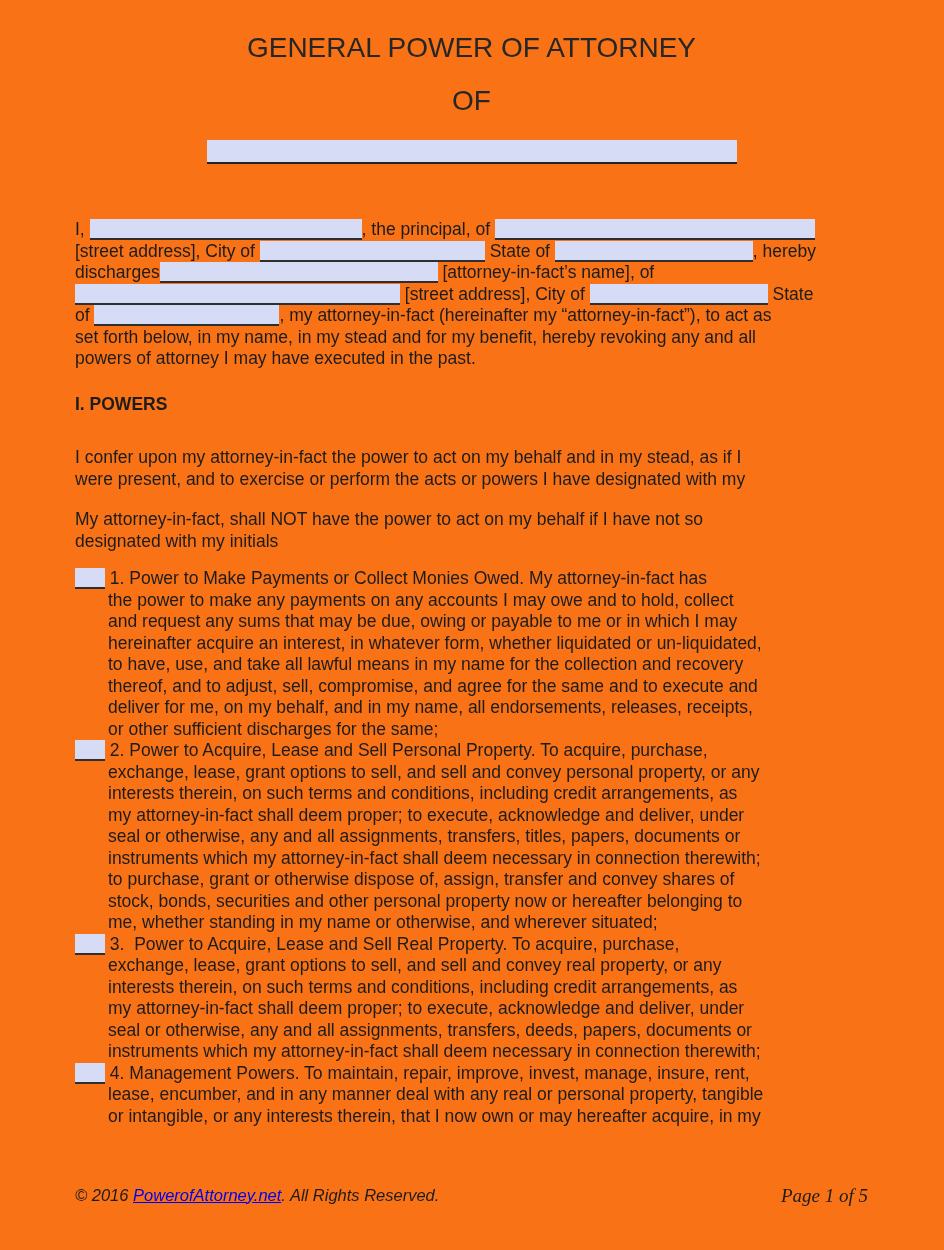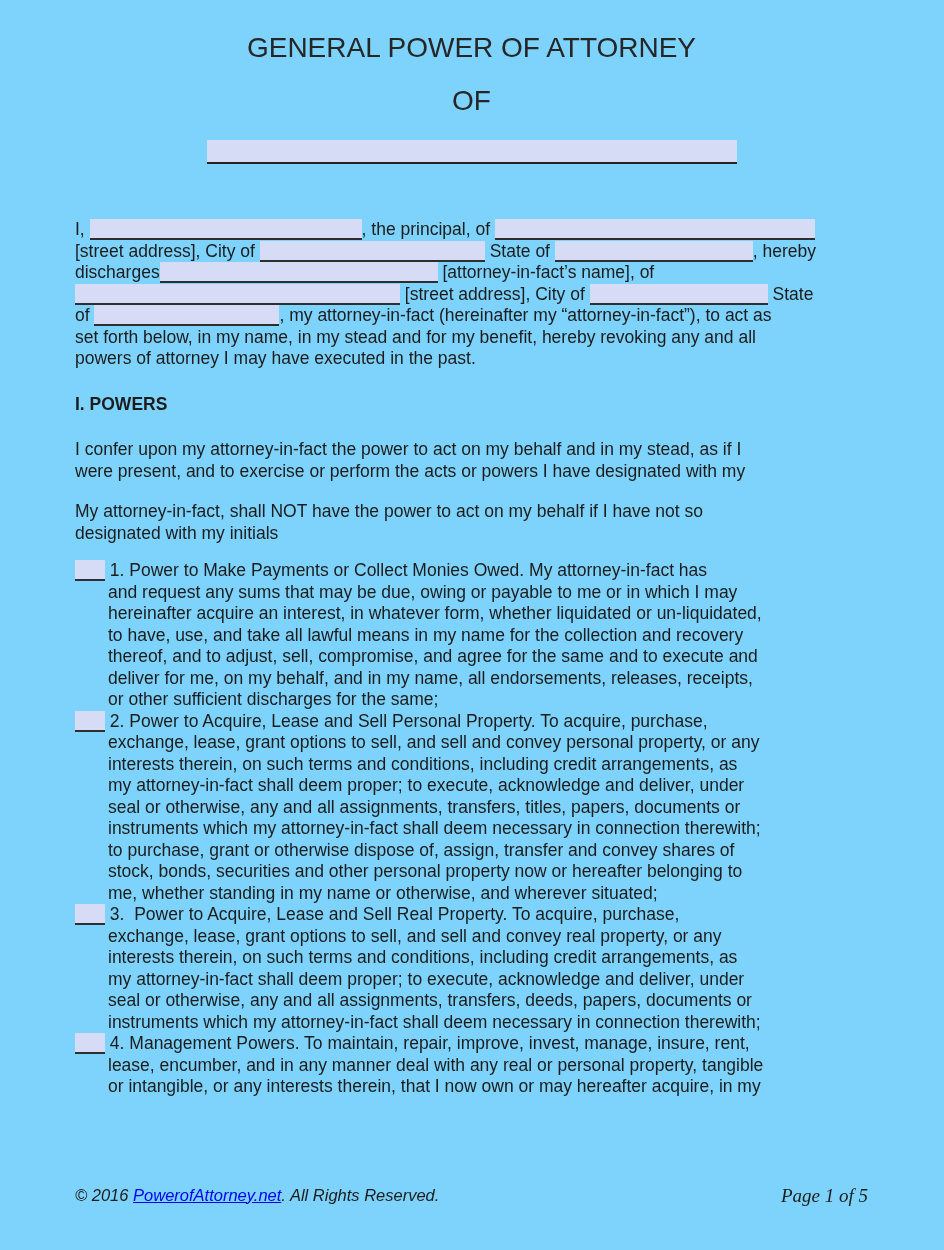--- a/index.html
+++ b/index.html
@@ -1,19 +1,19 @@
 <!DOCTYPE html>
 <html><head>
 <meta charset="utf-8">
 <style>
   html,body { margin:0; padding:0; background:#ffffff; }
   .page {
     position:relative;
     width:944px; height:1250px;
-    background:#7dd3fc;
+    background:#f97316;
     font-family:"Liberation Sans", sans-serif;
     font-size:17.5px;
     line-height:21.5px;
     color:#1c1c1c;
     overflow:hidden;
   }
   .content { padding:0 76px 0 75px; }
   .doc-title {
     padding-top:32px;
     font-size:28px; line-height:32px;
@@ -35,21 +35,21 @@
   #intro { margin-top:55px; }
   .line { white-space:pre; }
   .blank {
     display:inline-block;
     height:19px;
     vertical-align:-5px;
     background:#d7dcf6;
     border-bottom:2px solid #2e2e2e;
   }
   .section-heading { margin-top:24px; font-weight:bold; }
-  #confer { margin-top:24px; }
+  #confer { margin-top:32px; }
   #notso  { margin-top:19px; }
   #items  { margin-top:16px; }
   .item { margin-left:33px; }
   .item + .item { margin-top:0; }
   .item .first { margin-left:-33px; }
   .bold { font-weight:normal; }
   .footer {
     position:absolute;
     left:75px; right:76px; bottom:44px;
     display:flex;
@@ -101,20 +101,21 @@
       </div>
 
     <div id="notso">
         <div class="line"><span>My attorney-in-fact, shall NOT have the power to act on my behalf if I have not so</span></div>
         <div class="line"><span>designated with my initials</span></div>
       </div>
 
     <div id="items">
         <div class="item">
           <div class="line first"><span class="blank" style="width: 30px;"></span><span> 1. </span><span class="bold">Power to Make Payments or Collect Monies Owed</span><span>. My attorney-in-fact has</span></div>
+          <div class="line"><span>the power to make any payments on any accounts I may owe and to hold, collect</span></div>
           <div class="line"><span>and request any sums that may be due, owing or payable to me or in which I may</span></div>
           <div class="line"><span>hereinafter acquire an interest, in whatever form, whether liquidated or un-liquidated,</span></div>
           <div class="line"><span>to have, use, and take all lawful means in my name for the collection and recovery</span></div>
           <div class="line"><span>thereof, and to adjust, sell, compromise, and agree for the same and to execute and</span></div>
           <div class="line"><span>deliver for me, on my behalf, and in my name, all endorsements, releases, receipts,</span></div>
           <div class="line"><span>or other sufficient discharges for the same;</span></div>
         </div>
         <div class="item">
           <div class="line first"><span class="blank" style="width: 30px;"></span><span> 2. </span><span class="bold">Power to Acquire, Lease and Sell Personal Property</span><span>. To acquire, purchase,</span></div>
           <div class="line"><span>exchange, lease, grant options to sell, and sell and convey personal property, or any</span></div>

